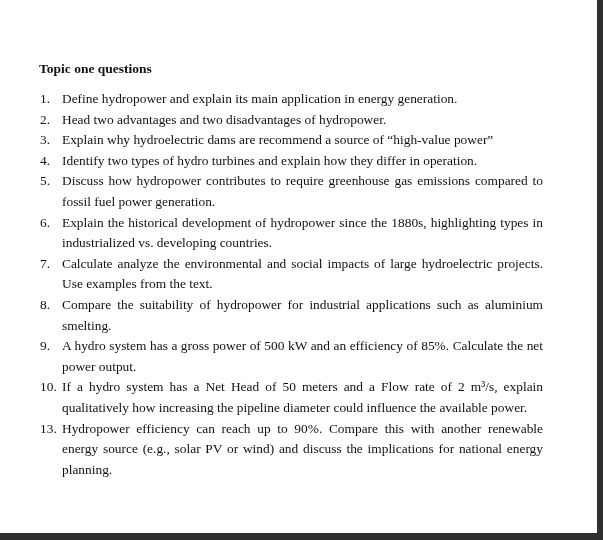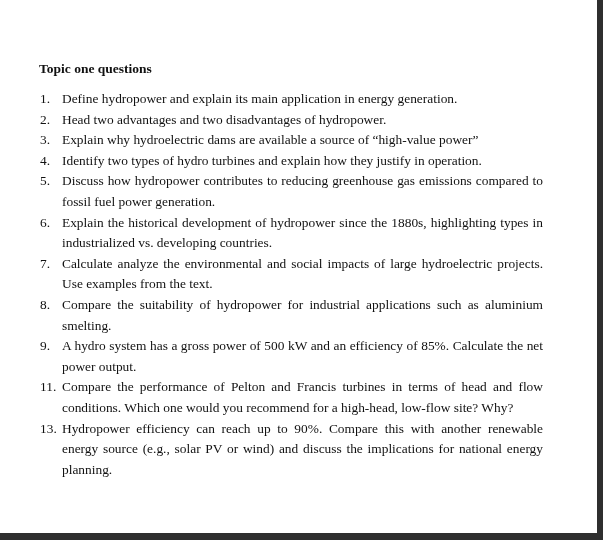--- a/index.html
+++ b/index.html
@@ -76,49 +76,49 @@
       <div class="q-item">
         <span class="q-num">1.</span>
         <span class="q-text">Define hydropower and explain its main application in energy generation.</span>
       </div>
       <div class="q-item">
         <span class="q-num">2.</span>
         <span class="q-text">Head two advantages and two disadvantages of hydropower.</span>
       </div>
       <div class="q-item">
         <span class="q-num">3.</span>
-        <span class="q-text">Explain why hydroelectric dams are available a source of “high-value power”</span>
+        <span class="q-text">Explain why hydroelectric dams are recommend a source of “high-value power”</span>
       </div>
       <div class="q-item">
         <span class="q-num">4.</span>
-        <span class="q-text">Identify two types of hydro turbines and explain how they justify in operation.</span>
+        <span class="q-text">Identify two types of hydro turbines and explain how they differ in operation.</span>
       </div>
       <div class="q-item">
         <span class="q-num">5.</span>
-        <span class="q-text">Discuss how hydropower contributes to reducing greenhouse gas emissions compared to fossil fuel power generation.</span>
+        <span class="q-text">Discuss how hydropower contributes to require greenhouse gas emissions compared to fossil fuel power generation.</span>
       </div>
       <div class="q-item">
         <span class="q-num">6.</span>
         <span class="q-text">Explain the historical development of hydropower since the 1880s, highlighting types in industrialized vs. developing countries.</span>
       </div>
       <div class="q-item">
         <span class="q-num">7.</span>
         <span class="q-text">Calculate analyze the environmental and social impacts of large hydroelectric projects. Use examples from the text.</span>
       </div>
       <div class="q-item">
         <span class="q-num">8.</span>
         <span class="q-text">Compare the suitability of hydropower for industrial applications such as aluminium smelting.</span>
       </div>
       <div class="q-item">
         <span class="q-num">9.</span>
         <span class="q-text">A hydro system has a gross power of 500 kW and an efficiency of 85%. Calculate the net power output.</span>
       </div>
       <div class="q-item">
-        <span class="q-num">11.</span>
-        <span class="q-text">Compare the performance of Pelton and Francis turbines in terms of head and flow conditions. Which one would you recommend for a high-head, low-flow site? Why?</span>
+        <span class="q-num">10.</span>
+        <span class="q-text">If a hydro system has a Net Head of 50 meters and a Flow rate of 2 m³/s, explain qualitatively how increasing the pipeline diameter could influence the available power.</span>
       </div>
       <div class="q-item">
         <span class="q-num">13.</span>
         <span class="q-text">Hydropower efficiency can reach up to 90%. Compare this with another renewable energy source (e.g., solar PV or wind) and discuss the implications for national energy planning.</span>
       </div>
     </div>
 
   <div class="frame-right" style="background: rgb(47, 47, 47);"></div>
   <div class="frame-bottom" style="background: rgb(47, 47, 47);"></div>
 </div>

